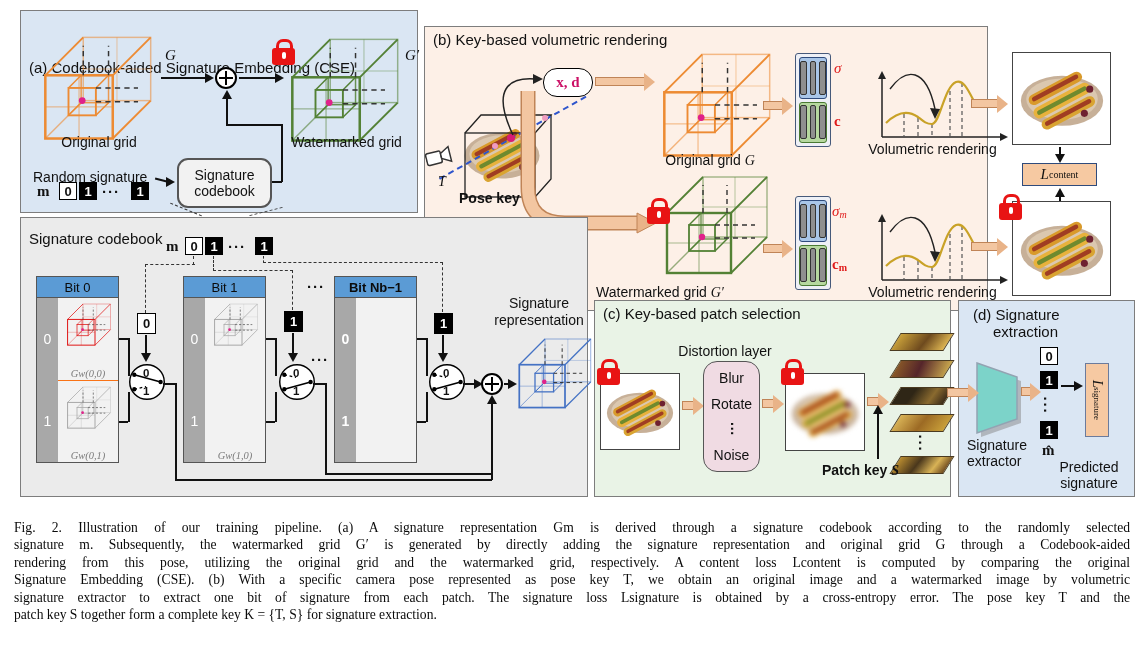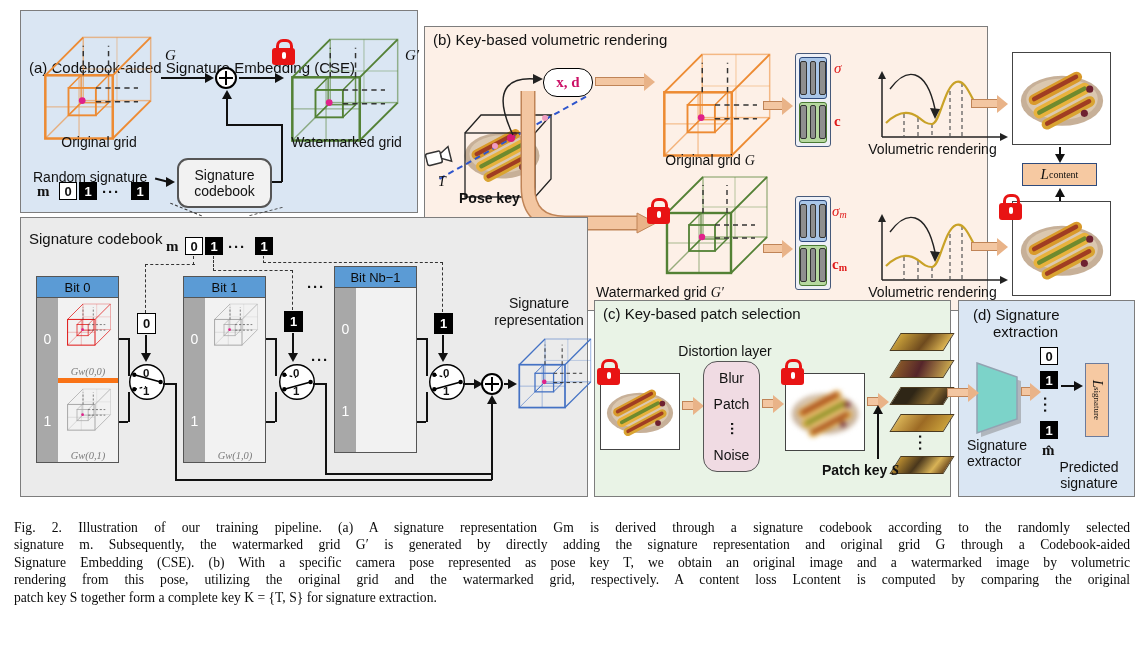--- a/index.html
+++ b/index.html
@@ -57,21 +57,21 @@
         font-family:"Liberation Serif",serif;}
   
   .bitcol{position:absolute;width:83px;height:187px;border:1.2px solid #555;box-sizing:border-box;background:#f2f2f2;
           display:flex;flex-direction:column;}
   .bitcol .hdr{height:20px;background:#5b9bd5;border-bottom:1.2px solid #555;display:flex;align-items:center;justify-content:center;
           font-size:13px;color:#0b0b0b;}
   .bitcol .body{flex:1;display:flex;}
   .bitcol .strip{width:21px;background:#a8a8a8;display:flex;flex-direction:column;}
   .bitcol .strip div{flex:1;display:flex;align-items:center;justify-content:center;color:#fff;font-size:14px;}
   .bitcol .cells{flex:1;display:flex;flex-direction:column;}
-  .bitcol .cell{flex:1;position:relative;border-bottom:5px solid #f97316;}
+  .bitcol .cell{flex:1;position:relative;border-bottom:1px solid #f97316;}
   .bitcol .cell:last-child{border-bottom:none;}
   .gwlbl{position:absolute;bottom:1px;width:100%;text-align:center;font-family:"Liberation Serif",serif;
          font-style:italic;font-size:10.5px;color:#7b7b7b;white-space:nowrap;}
   .cellcube{position:absolute;left:7px;top:4px;}
   .distort{position:absolute;background:#f0dbe3;border:1.5px solid #555;border-radius:14px;box-sizing:border-box;
            display:flex;flex-direction:column;align-items:center;justify-content:space-between;padding:8px 2px;font-size:14px;}
   .patch{position:absolute;width:52px;height:16px;transform:skewX(-32deg);border:1px solid #4a3a20;}
   .p1{background:linear-gradient(100deg,#caa13a,#6e4a1e 55%,#e0b853);}
   .p2{background:linear-gradient(80deg,#8a5a28,#55252a 45%,#caa94e);}
   .p3{background:linear-gradient(95deg,#2f2односторонний616,#2f2616 30%,#8a6a2f 70%,#3a2a18);background:linear-gradient(95deg,#2f2616 30%,#8a6a2f 70%,#3a2a18);}
@@ -380,21 +380,21 @@
           <div class="cell">
             <svg class="cellcube" style="color:#a9a9a9;" width="48" height="46" viewBox="0 0 112 106">
                 <use href="#cube"></use>
               </svg>
             <div class="gwlbl">Gw(1,0)</div>
           </div>
         </div>
       </div>
     </div>
 
-    <div class="bitcol" style="left:313px;top:48px;">
+    <div class="bitcol" style="left:313px;top:58px;font-weight:bold;">
       <div class="hdr">Bit Nb−1</div>
       <div class="body">
         <div class="strip">
           <div>0</div>
           <div>1</div>
         </div>
       </div>
     </div>
 
     <div class="dots" style="left:286px;top:60px;">···</div>
@@ -470,21 +470,21 @@
           <use href="#plate"></use>
         </svg>
     </div>
     <div class="lock" style="left:2px;top:67px;"></div>
 
     <div class="parrow" style="left:87px;top:100px;width:12px;"></div>
 
     <div class="lbl t14 ctr" style="left:70px;top:42px;width:120px;">Distortion layer</div>
     <div class="distort" style="left:108px;top:60px;width:57px;height:111px;">
       <div>Blur</div>
-      <div>Patch</div>
+      <div>Rotate</div>
       <div class="vdots b">···</div>
       <div>Noise</div>
     </div>
 
     <div class="parrow" style="left:167px;top:98px;width:12px;"></div>
 
     <div class="imgbox" style="left:190px;top:72px;width:80px;height:78px;">
       <svg class="blurimg" width="72" height="55" viewBox="0 0 100 76">
           <use href="#plate"></use>
         </svg>
@@ -540,18 +540,19 @@
 
     <div class="loss" style="left:126px;top:62px;width:24px;height:74px;border:1.6px solid #6b7b9c;writing-mode:vertical-rl;text-orientation:mixed;">
       <span class="sym" style="font-size:14px;">L</span>
         <span style="font-size:9px;">signature</span>
     </div>
   </div>
 
   <div class="caption">
     <div class="cl">Fig. 2.   Illustration of our training pipeline. (a) A signature representation Gm is derived through a signature codebook according to the randomly selected</div>
     <div class="cl">signature m. Subsequently, the watermarked grid G′ is generated by directly adding the signature representation and original grid G through a Codebook-aided</div>
+    <div class="cl">rendering from this pose, utilizing the original grid and the watermarked grid, respectively. A content loss Lcontent is computed by comparing the original</div>
     <div class="cl">Signature Embedding (CSE). (b) With a specific camera pose represented as pose key T, we obtain an original image and a watermarked image by volumetric</div>
-    <div class="cl">rendering from this pose, utilizing the original grid and the watermarked grid, respectively. A content loss Lcontent is computed by comparing the original</div>
+    <div class="cl">signature extractor to extract one bit of signature from each patch. The signature loss Lsignature is obtained by a cross-entropy error. The pose key T and the</div>
     <div class="cl last">patch key S together form a complete key K = {T, S} for signature extraction.</div>
   </div>
 
 </div>
 
 </body></html>

